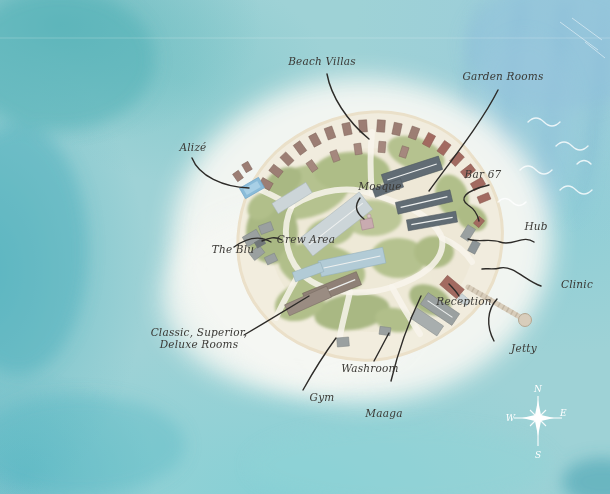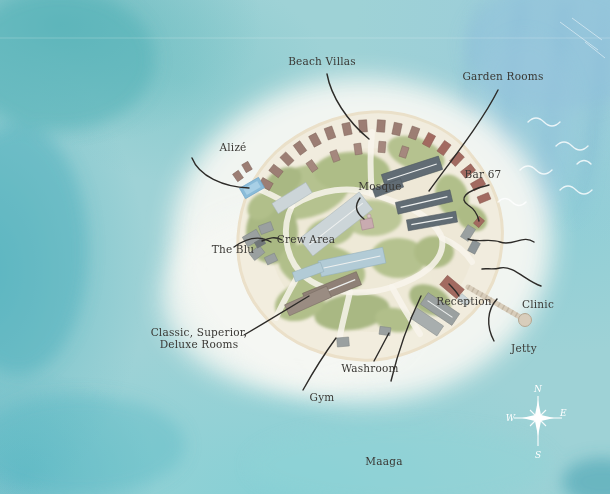--- a/index.html
+++ b/index.html
@@ -28,21 +28,21 @@
   .blueb{fill:#b2cbd6;stroke:#92adb9;stroke-width:.5;}
   .crew{fill:#9aa0a0;stroke:#7d8484;stroke-width:.5;}
   .brn{fill:#8f8076;stroke:#6e6156;stroke-width:.5;}
   .ridge{stroke:#eef0ef;stroke-width:1.1;fill:none;}
   .walk{fill:none;stroke:#f8f5ec;stroke-width:6;stroke-linecap:round;opacity:.85;}
   .leader{fill:none;stroke:#2d2b28;stroke-width:1.4;stroke-linecap:round;}
   .wave{fill:none;stroke:#ffffff;stroke-width:1.4;stroke-linecap:round;opacity:.8;}
   .sketch{stroke:#ffffff;stroke-width:1;opacity:.5;}
   .cmp{stroke:#ffffff;stroke-width:1.1;}
   .cmp-txt{fill:#ffffff;font-size:9px;font-style:italic;}
-  .lbl{position:absolute;transform:translateX(-50%);font-size:10.5px;
+  .lbl{position:absolute;transform:translateX(-50%);font-style:italic;font-size:10.5px;
        color:#3a3834;white-space:nowrap;letter-spacing:.2px;text-align:center;line-height:12px;}
 </style>
 </head>
 <body>
 
 <div id="stage">
   <div class="ocean-base"></div>
   <div class="streaks"></div>
 
   <svg width="610" height="494" viewBox="0 0 610 494">
@@ -280,30 +280,31 @@
       <path d="M538 400 L541 415 L554 418 L541 421 L538 436 L535 421 L522 418 L535 415 Z" fill="#ffffff"></path>
       <text class="cmp-txt" x="538" y="392" text-anchor="middle">N</text>
       <text class="cmp-txt" x="560" y="416" text-anchor="start">E</text>
       <text class="cmp-txt" x="538" y="458" text-anchor="middle">S</text>
       <text class="cmp-txt" x="515" y="421" text-anchor="end">W</text>
     </g>
   </svg>
 
   <div class="lbl" style="left:322px;top:55px;">Beach Villas</div>
   <div class="lbl" style="left:503px;top:70px;">Garden Rooms</div>
-  <div class="lbl" style="left:193px;top:141px;margin-left:40px;">Alizé</div>
+  <div class="lbl" style="left:193px;top:141px;">Alizé</div>
   <div class="lbl" style="left:483px;top:168px;">Bar 67</div>
   <div class="lbl" style="left:380px;top:180px;">Mosque</div>
   <div class="lbl" style="left:536px;top:220px;">
+    <div>Hub</div>
   </div>
   <div class="lbl" style="left:197px;top:243px;margin-left:36px;">The Blu</div>
   <div class="lbl" style="left:306px;top:233px;">Crew Area</div>
-  <div class="lbl" style="left:538px;top:278px;margin-top:20px;">Clinic</div>
+  <div class="lbl" style="left:577px;top:278px;">Clinic</div>
   <div class="lbl" style="left:464px;top:295px;">Reception</div>
   <div class="lbl" style="left:524px;top:342px;">Jetty</div>
   <div class="lbl" style="left:199px;top:326px;">
     <div>Classic, Superior,</div>
     <div>Deluxe Rooms</div>
   </div>
   <div class="lbl" style="left:370px;top:362px;">Washroom</div>
   <div class="lbl" style="left:298px;top:391px;margin-left:24px;">Gym</div>
-  <div class="lbl" style="left:384px;top:407px;margin-top:48px;">Maaga</div>
+  <div class="lbl" style="left:384px;top:407px;">Maaga</div>
 </div>
 
 </body></html>

